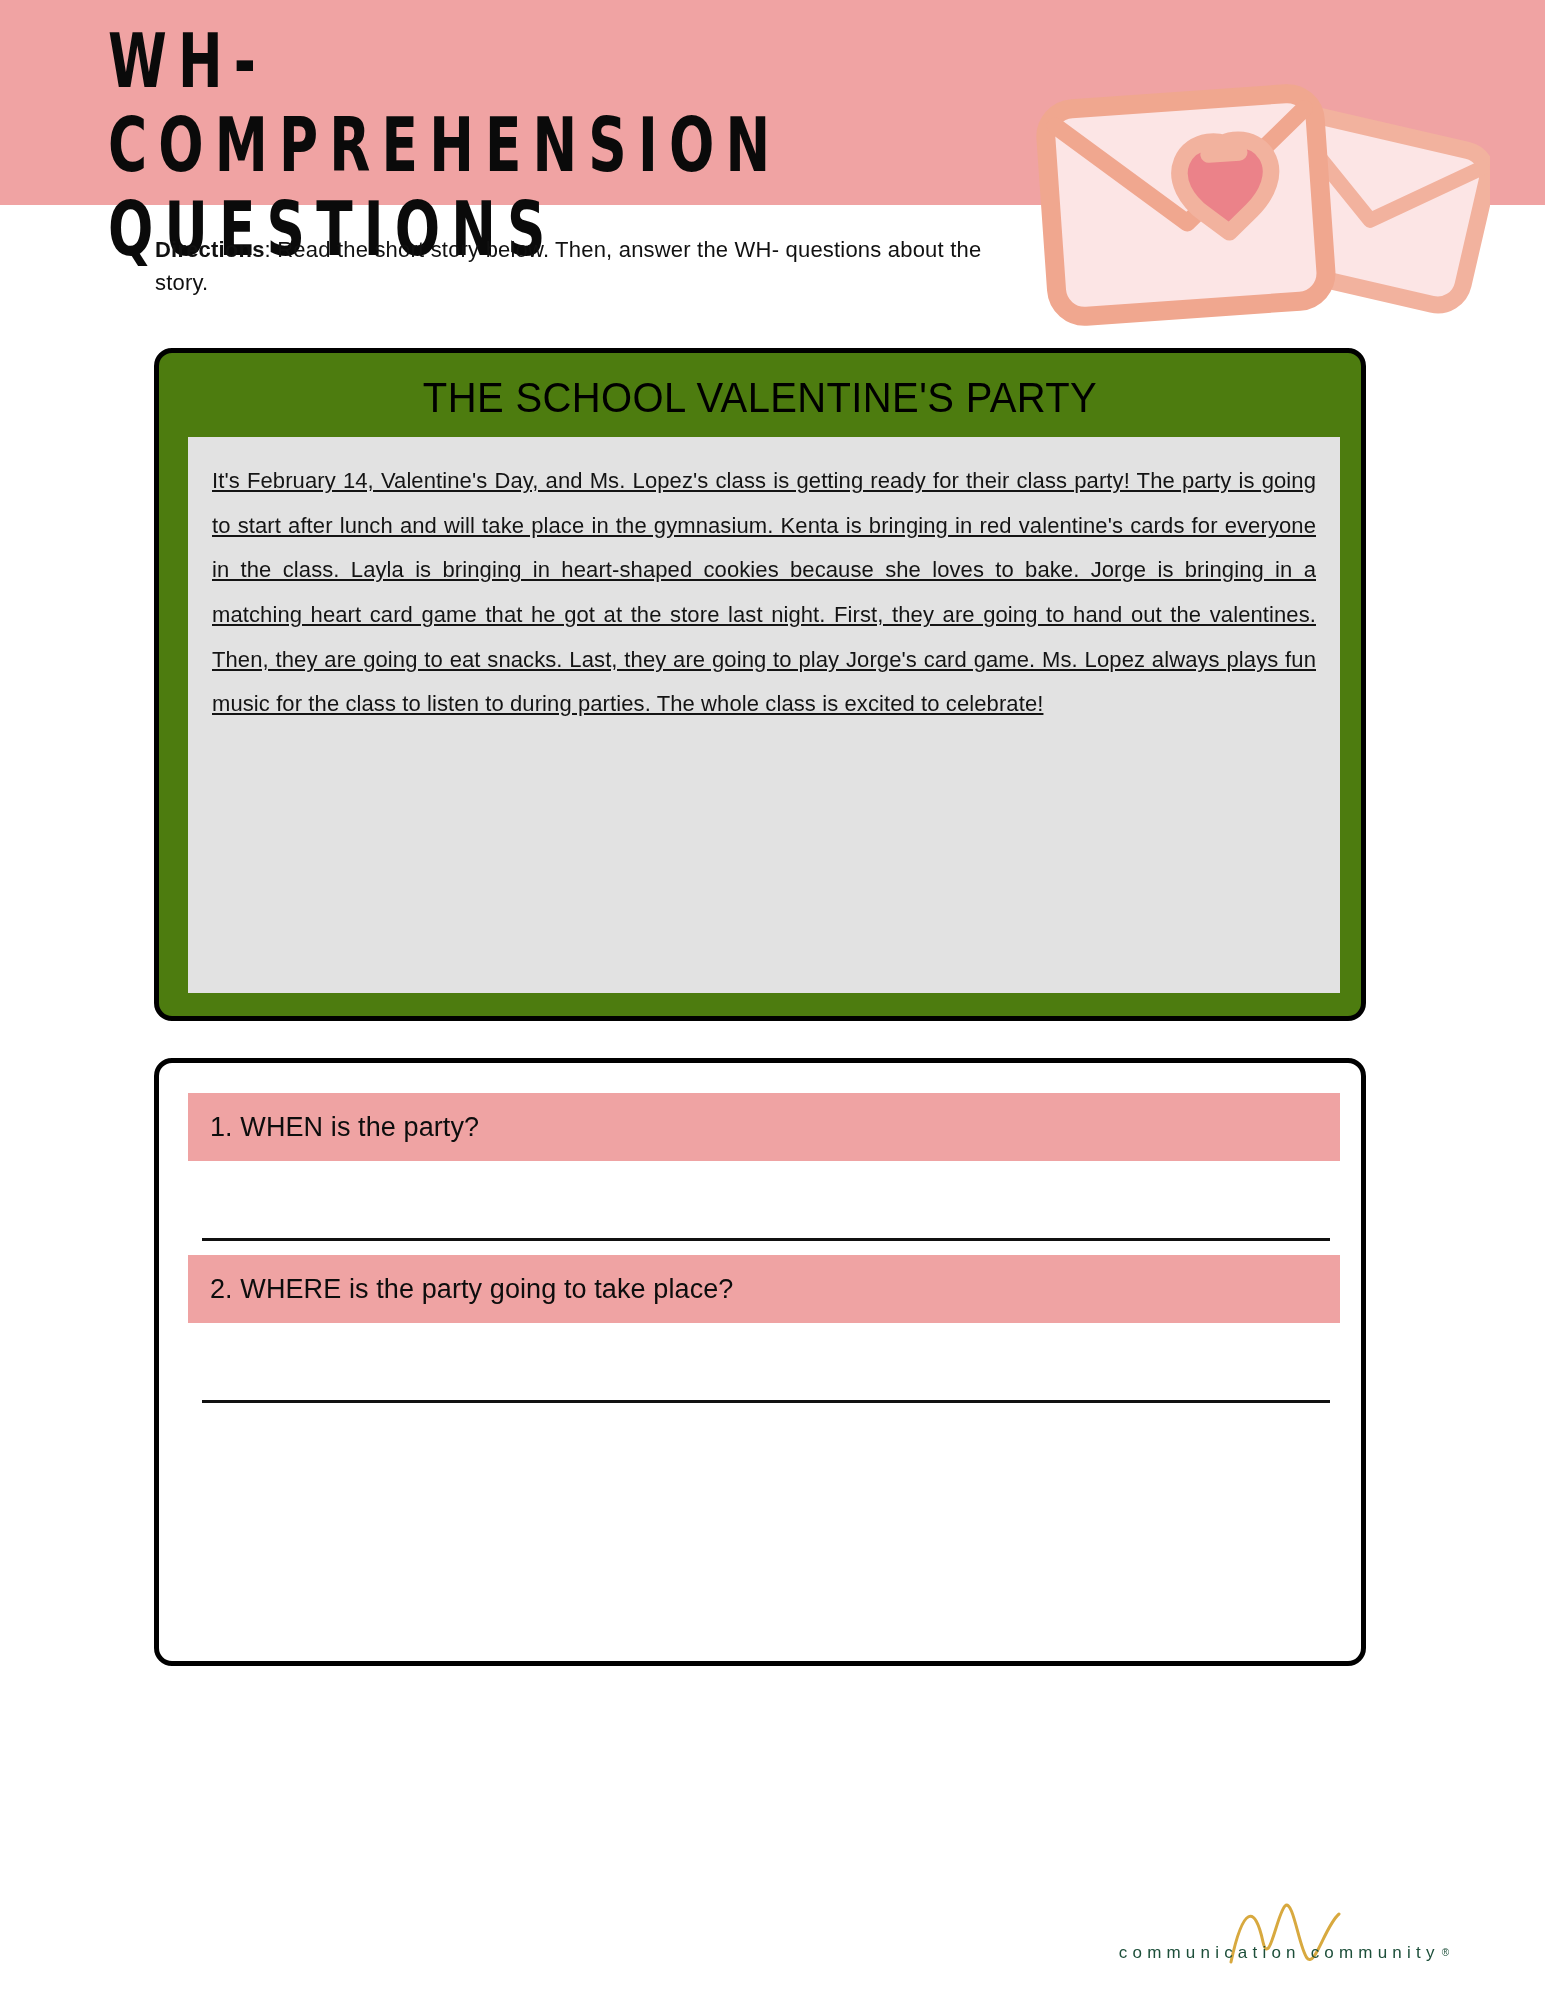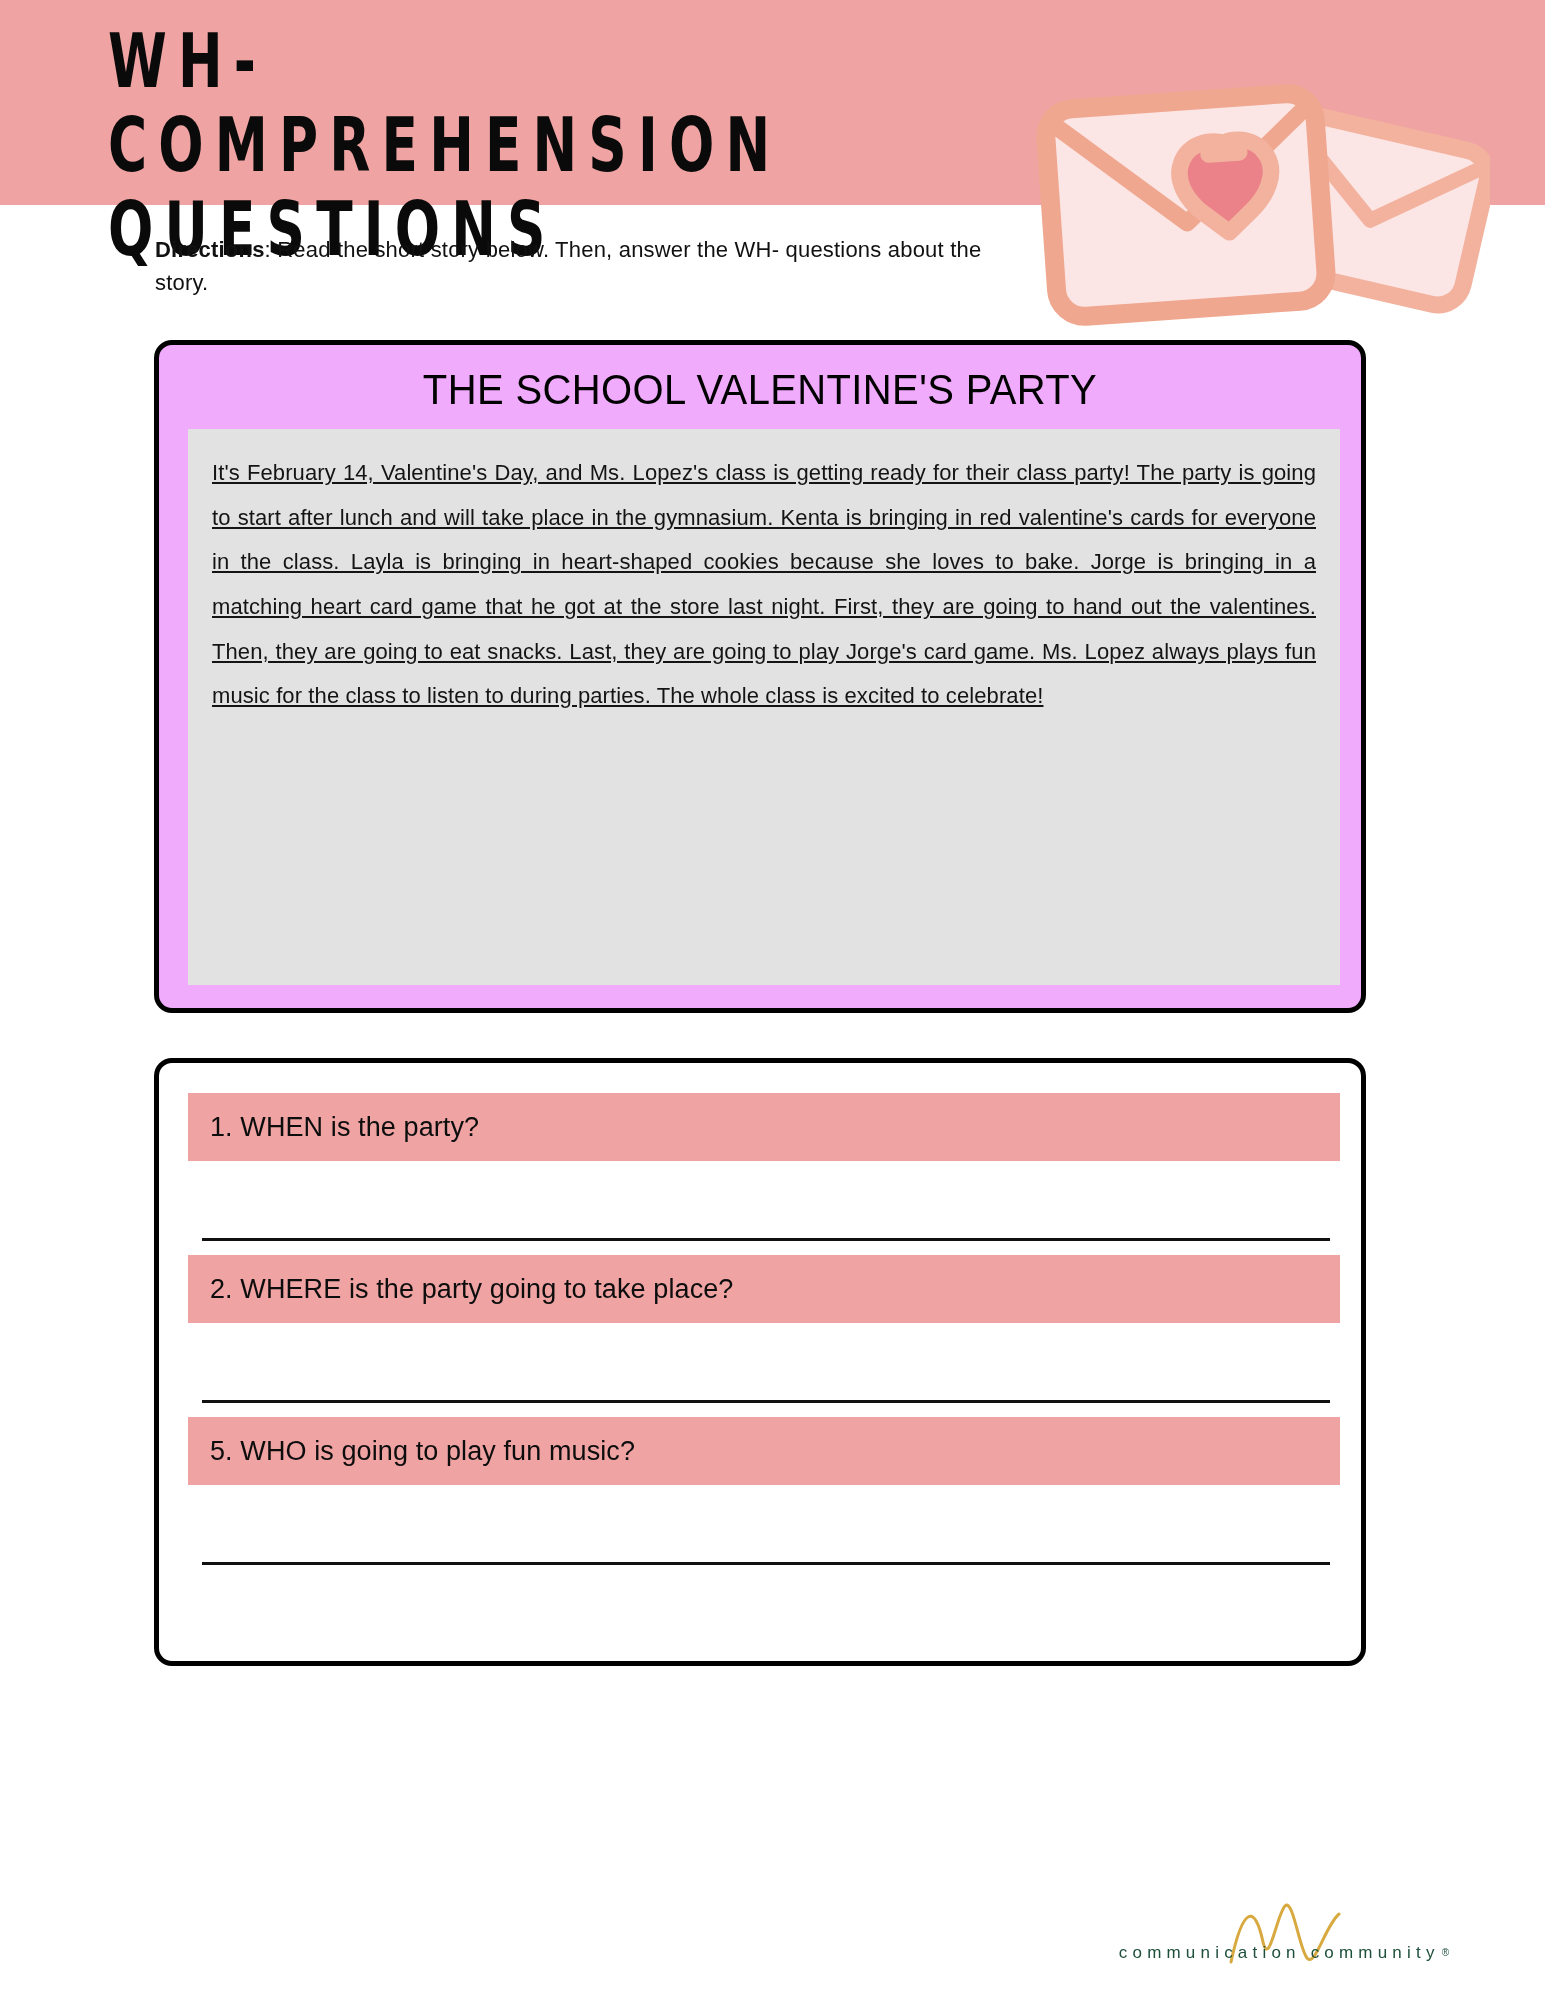--- a/index.html
+++ b/index.html
@@ -61,26 +61,26 @@
     line-height: 1.52;
     color: #111111;
     letter-spacing: 0.2px;
   }
   .directions .dir-label { font-weight: 700; }
 
   
   .story-box {
     position: absolute;
     left: 154px;
-    top: 340px;
+    top: 348px;
     width: 1212px;
     height: 673px;
     border: 5px solid #000000;
     border-radius: 18px;
-    background: #f0abfc;
+    background: #4d7c0f;
   }
   .story-title {
     position: absolute;
     left: 0; right: 0;
     top: 20px;
     text-align: center;
     font-size: 43px;
     font-weight: 400;
     color: #000000;
     font-family: "Liberation Sans", sans-serif;
@@ -232,24 +232,20 @@
         <div class="q-answer-line"></div>
       </div>
 
       <div class="q-item">
         <div class="q-bar">2. WHERE is the party going to take place?</div>
         <div class="q-answer-line"></div>
       </div>
 
 
 
-      <div class="q-item">
-        <div class="q-bar">5. WHO is going to play fun music?</div>
-        <div class="q-answer-line"></div>
-      </div>
 
     </div>
   </div>
 
   <div class="footer">
     <svg class="footer-squiggle" viewBox="0 0 120 74" xmlns="http://www.w3.org/2000/svg">
       <path d="M6 66 C 18 10, 30 8, 38 46 C 44 72, 52 18, 60 10
                C 68 2, 74 52, 82 62 C 90 72, 100 30, 114 18" fill="none" stroke="#d8a93f" stroke-width="3" stroke-linecap="round"></path>
     </svg>
     <div class="footer-inner">

